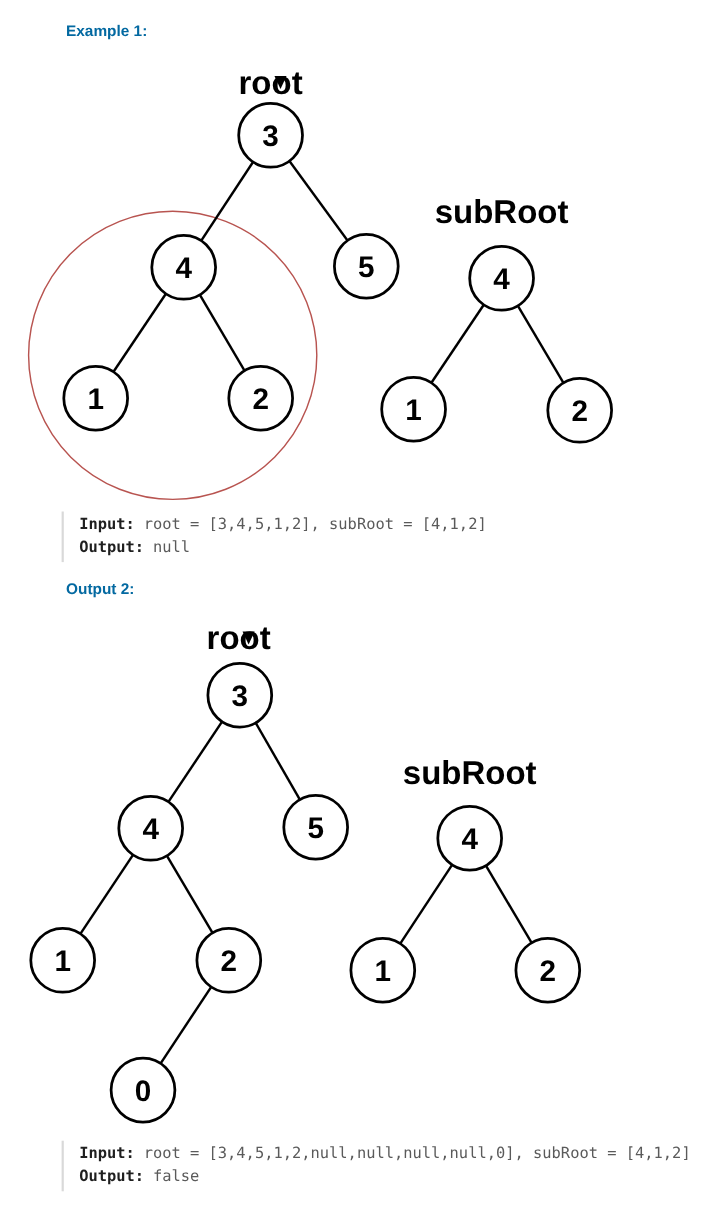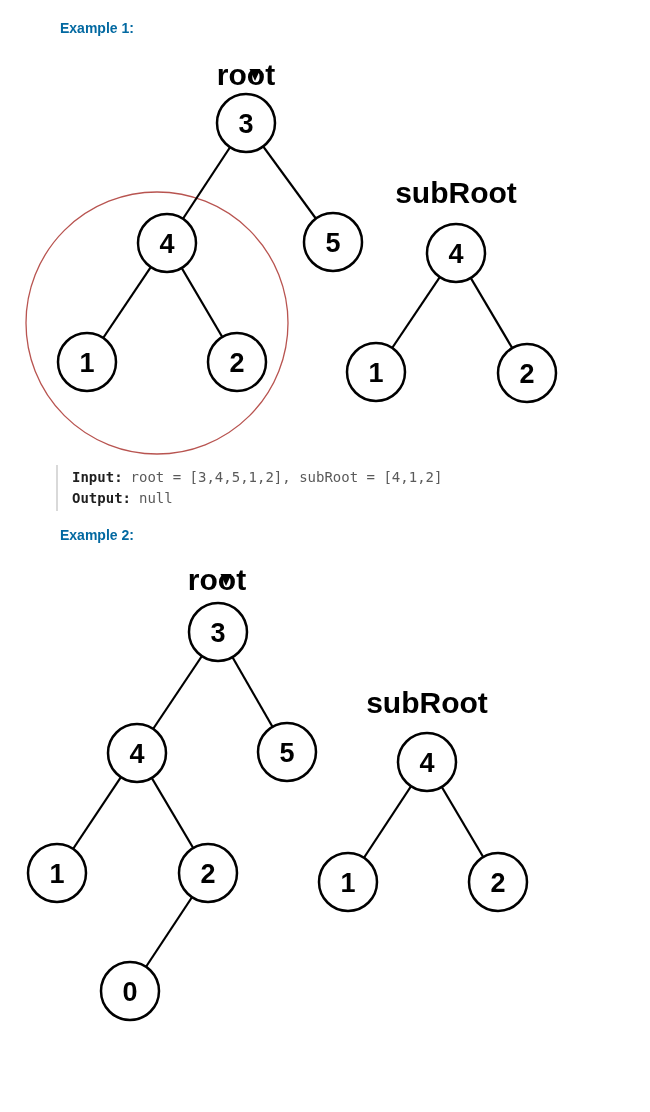--- a/index.html
+++ b/index.html
@@ -99,16 +99,20 @@
       <text x="498" y="891.5" text-anchor="middle" class="node-value">2</text>
     </svg>
 
   <div class="example-heading" style="top:20px">Example 1:</div>
 
   <div class="io-block" style="top:465px">
     <div class="io-line"><span class="io-key">Input:</span><span class="io-val">root = [3,4,5,1,2], subRoot = [4,1,2]</span></div>
     <div class="io-line"><span class="io-key">Output:</span><span class="io-val">null</span></div>
   </div>
 
-  <div class="example-heading" style="top:527px">Example 2:</div>
+  <div class="example-heading" style="top:527px">Output 2:</div>
 
+  <div class="io-block" style="top:1037px">
+    <div class="io-line"><span class="io-key">Input:</span><span class="io-val">root = [3,4,5,1,2,null,null,null,null,0], subRoot = [4,1,2]</span></div>
+    <div class="io-line"><span class="io-key">Output:</span><span class="io-val">false</span></div>
+  </div>
 
 </div>
 
 </body></html>

